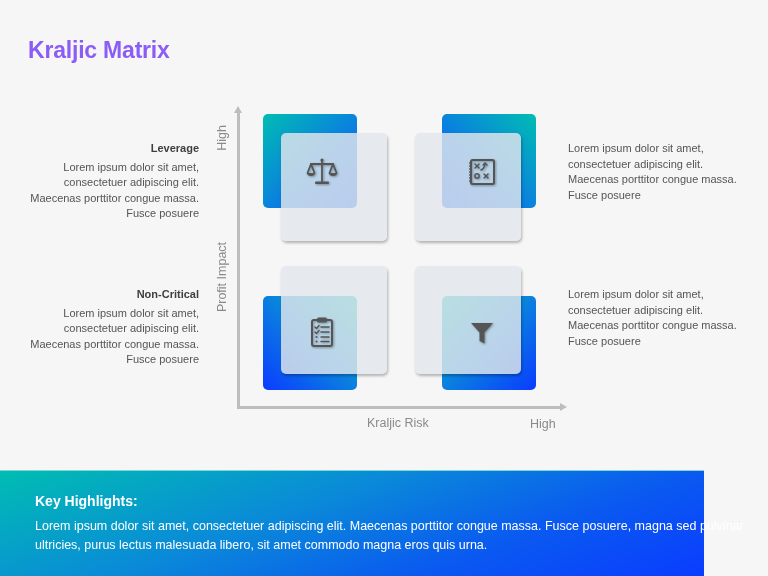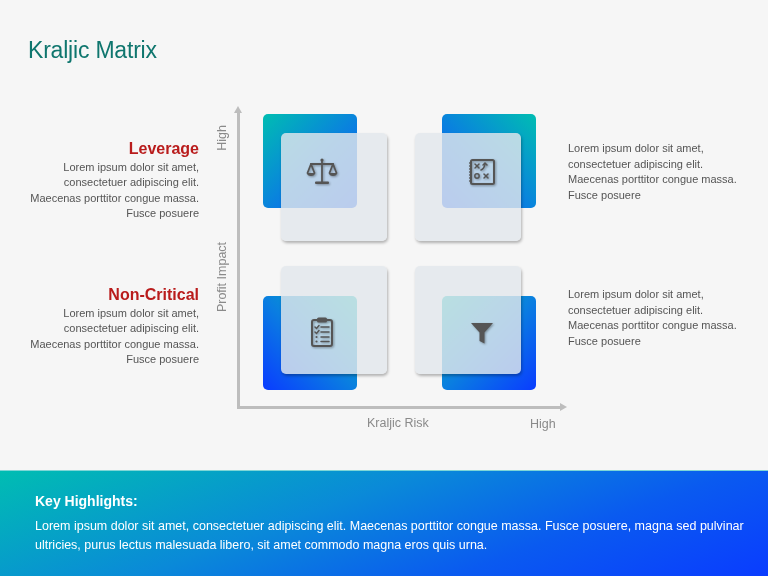--- a/index.html
+++ b/index.html
@@ -3,31 +3,31 @@
 <meta charset="utf-8">
 <style>
   html, body { margin: 0; padding: 0; }
   body {
     width: 768px; height: 576px; position: relative; overflow: hidden;
     background: #f6f6f6;
     font-family: "Liberation Sans", "DejaVu Sans", sans-serif;
   }
   .title {
     position: absolute; left: 28px; top: 37px;
-    font-size: 23px; font-weight: normal; color: #0f766e;
+    font-size: 23px; font-weight: bold; color: #8b5cf6;
     letter-spacing: -0.2px;
   }
   .desc {
     position: absolute; width: 180px; color: #555;
     font-size: 11px; line-height: 15.5px;
   }
   .desc.left { text-align: right; }
   .desc.right { text-align: left; }
   .desc h3 {
-    margin: 0 0 3px 0; font-size: 16px; font-weight: bold; color: #b91c1c;
+    margin: 0 0 3px 0; font-size: 11px; font-weight: bold; color: #404040;
   }
   .desc p { margin: 0; }
 
   .axis-v {
     position: absolute; left: 237px; top: 112px; width: 3px; height: 297px; background: #bdbdbd;
   }
   .axis-v-arrow {
     position: absolute; left: 234px; top: 106px; width: 0; height: 0;
     border-left: 4.5px solid transparent; border-right: 4.5px solid transparent;
     border-bottom: 7px solid #bdbdbd;
@@ -62,21 +62,21 @@
   .card-br { left: 415px; top: 266px; }
 
   .icon { position: absolute; width: 36px; height: 36px; }
   .icon svg { width: 36px; height: 36px; display: block; filter: drop-shadow(1px 1px 1px rgba(0,0,0,0.35)); }
   .ic-tl { left: 304px; top: 154px; }
   .ic-tr { left: 464px; top: 154px; }
   .ic-bl { left: 304px; top: 314px; }
   .ic-br { left: 464px; top: 314px; }
 
   .footer {
-    position: absolute; left: 0; top: 470px; width: 768px; height: 106px;
+    position: absolute; left: 0; top: 470px; width: 704px; height: 106px;
     background: linear-gradient(160deg, #00bdb2 0%, #0a8ad8 40%, #0a5af0 70%, #0a3cff 100%);
     border-top: 1px solid #7fd6d6;
   }
   .footer h4 {
     position: absolute; left: 35px; top: 22px; margin: 0;
     color: #ffffff; font-size: 14px; font-weight: bold;
   }
   .footer p {
     position: absolute; left: 35px; top: 46px; margin: 0; width: 710px;
     color: #ffffff; font-size: 12.5px; line-height: 19px;

